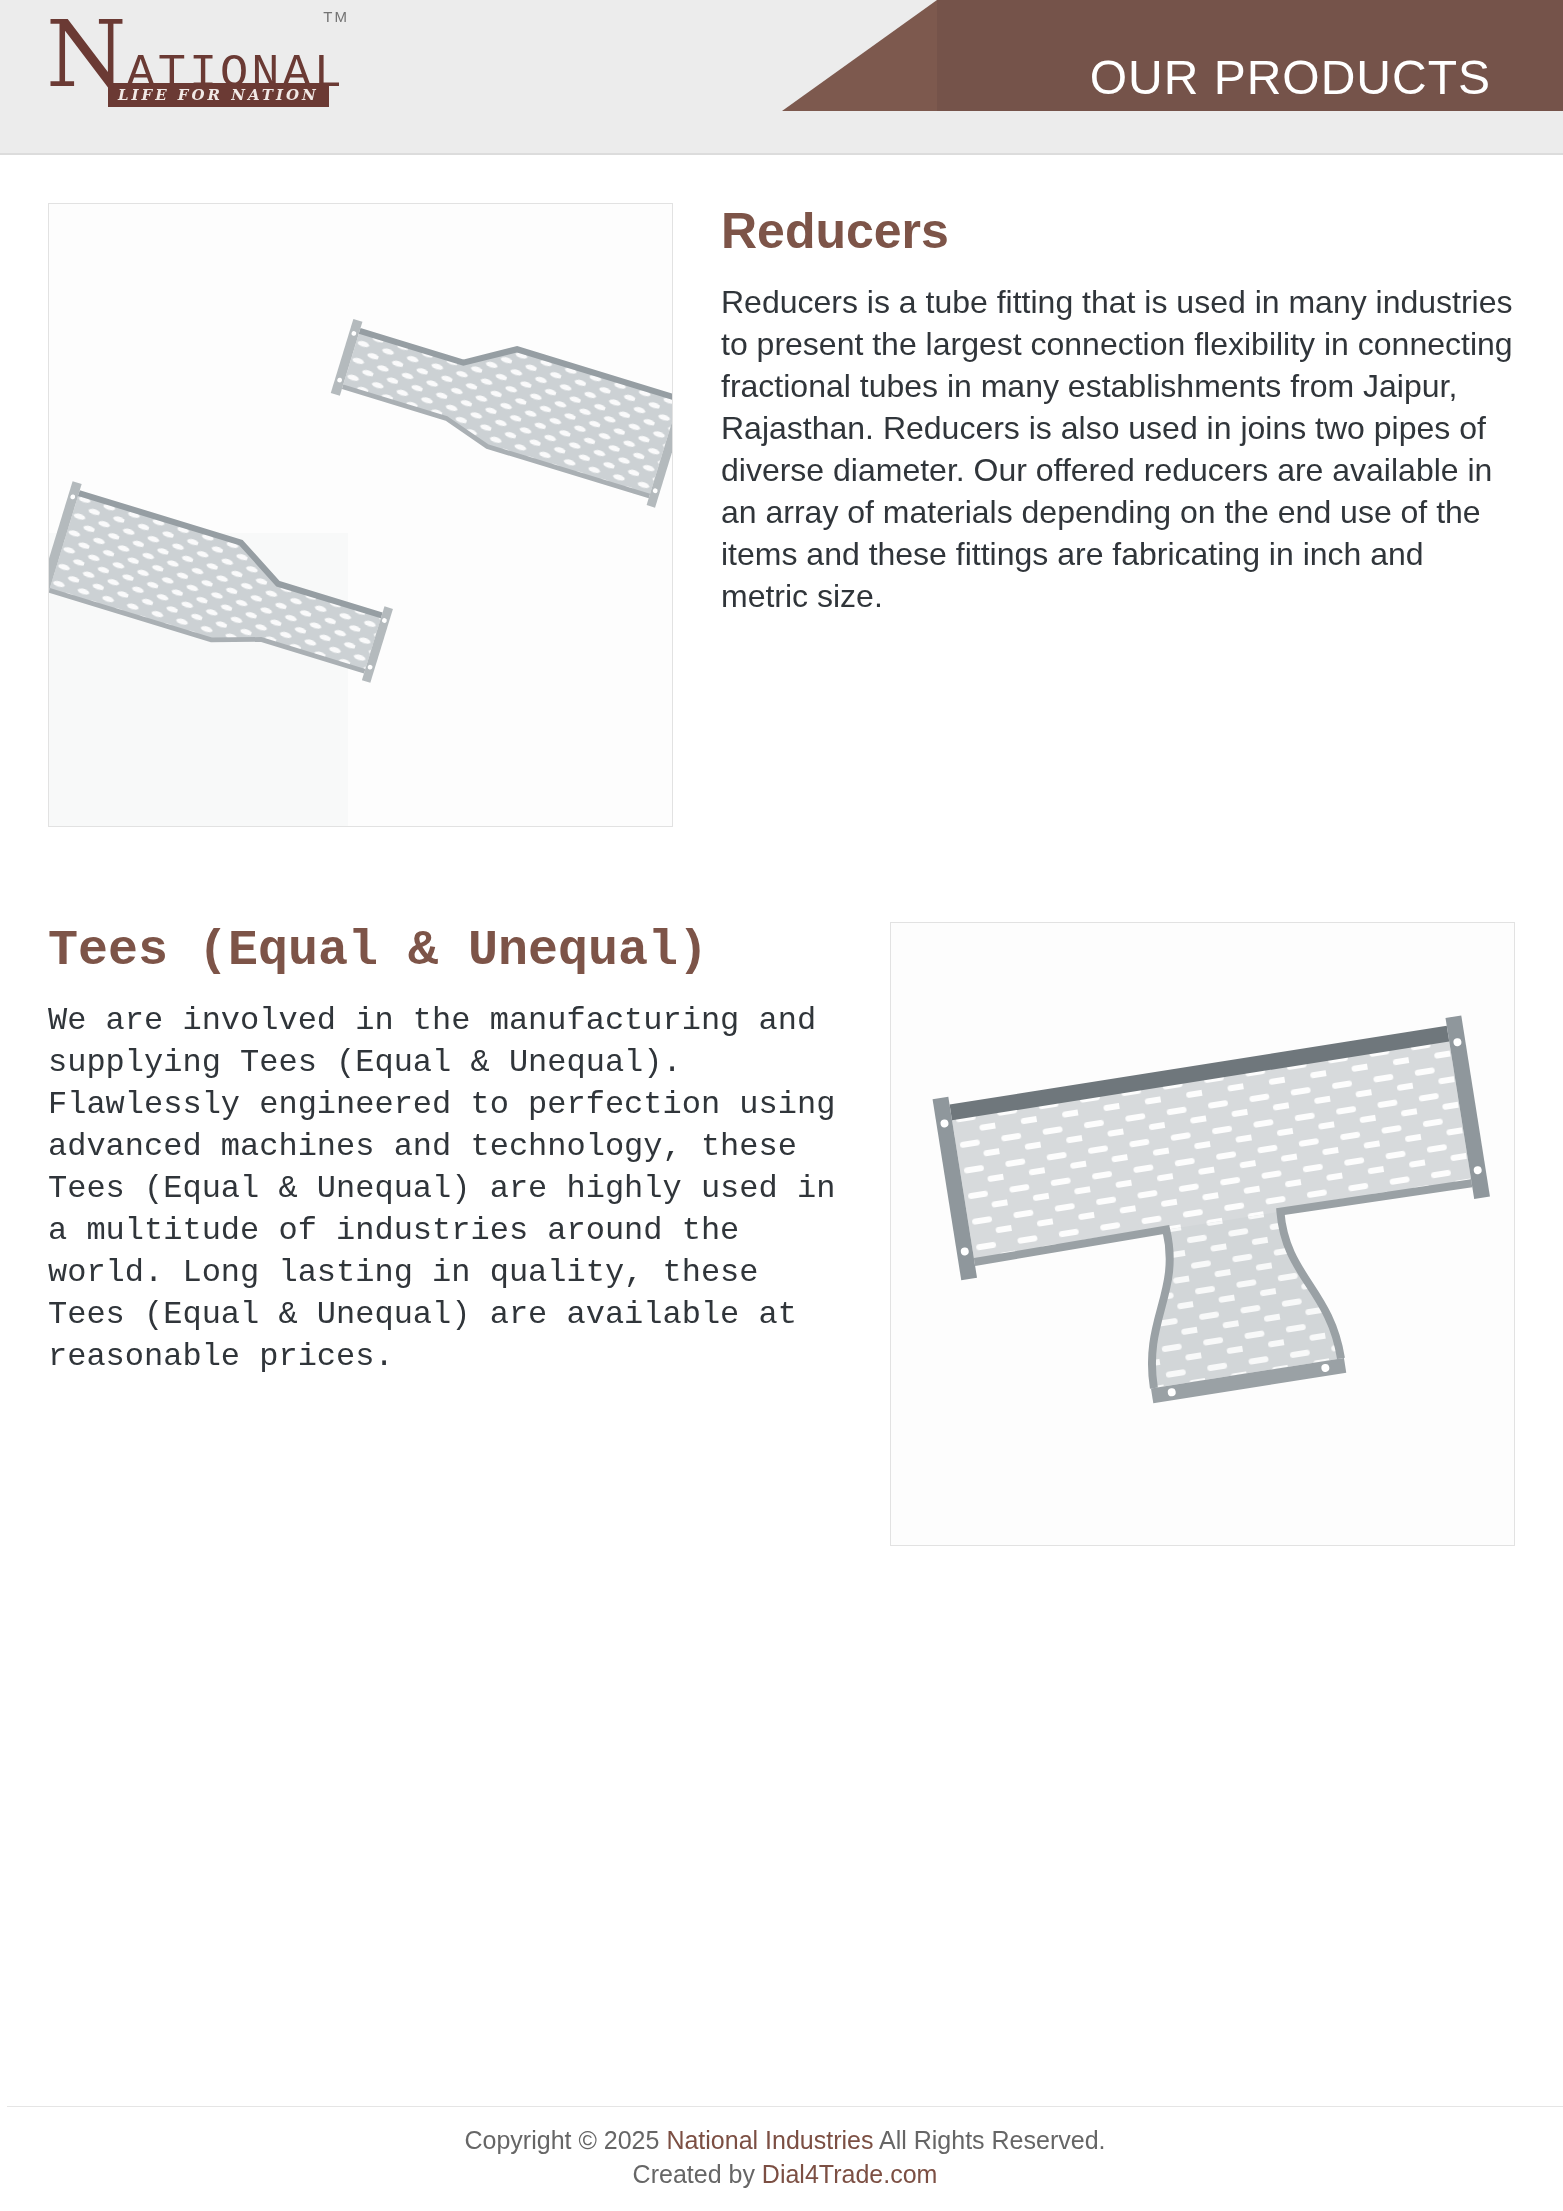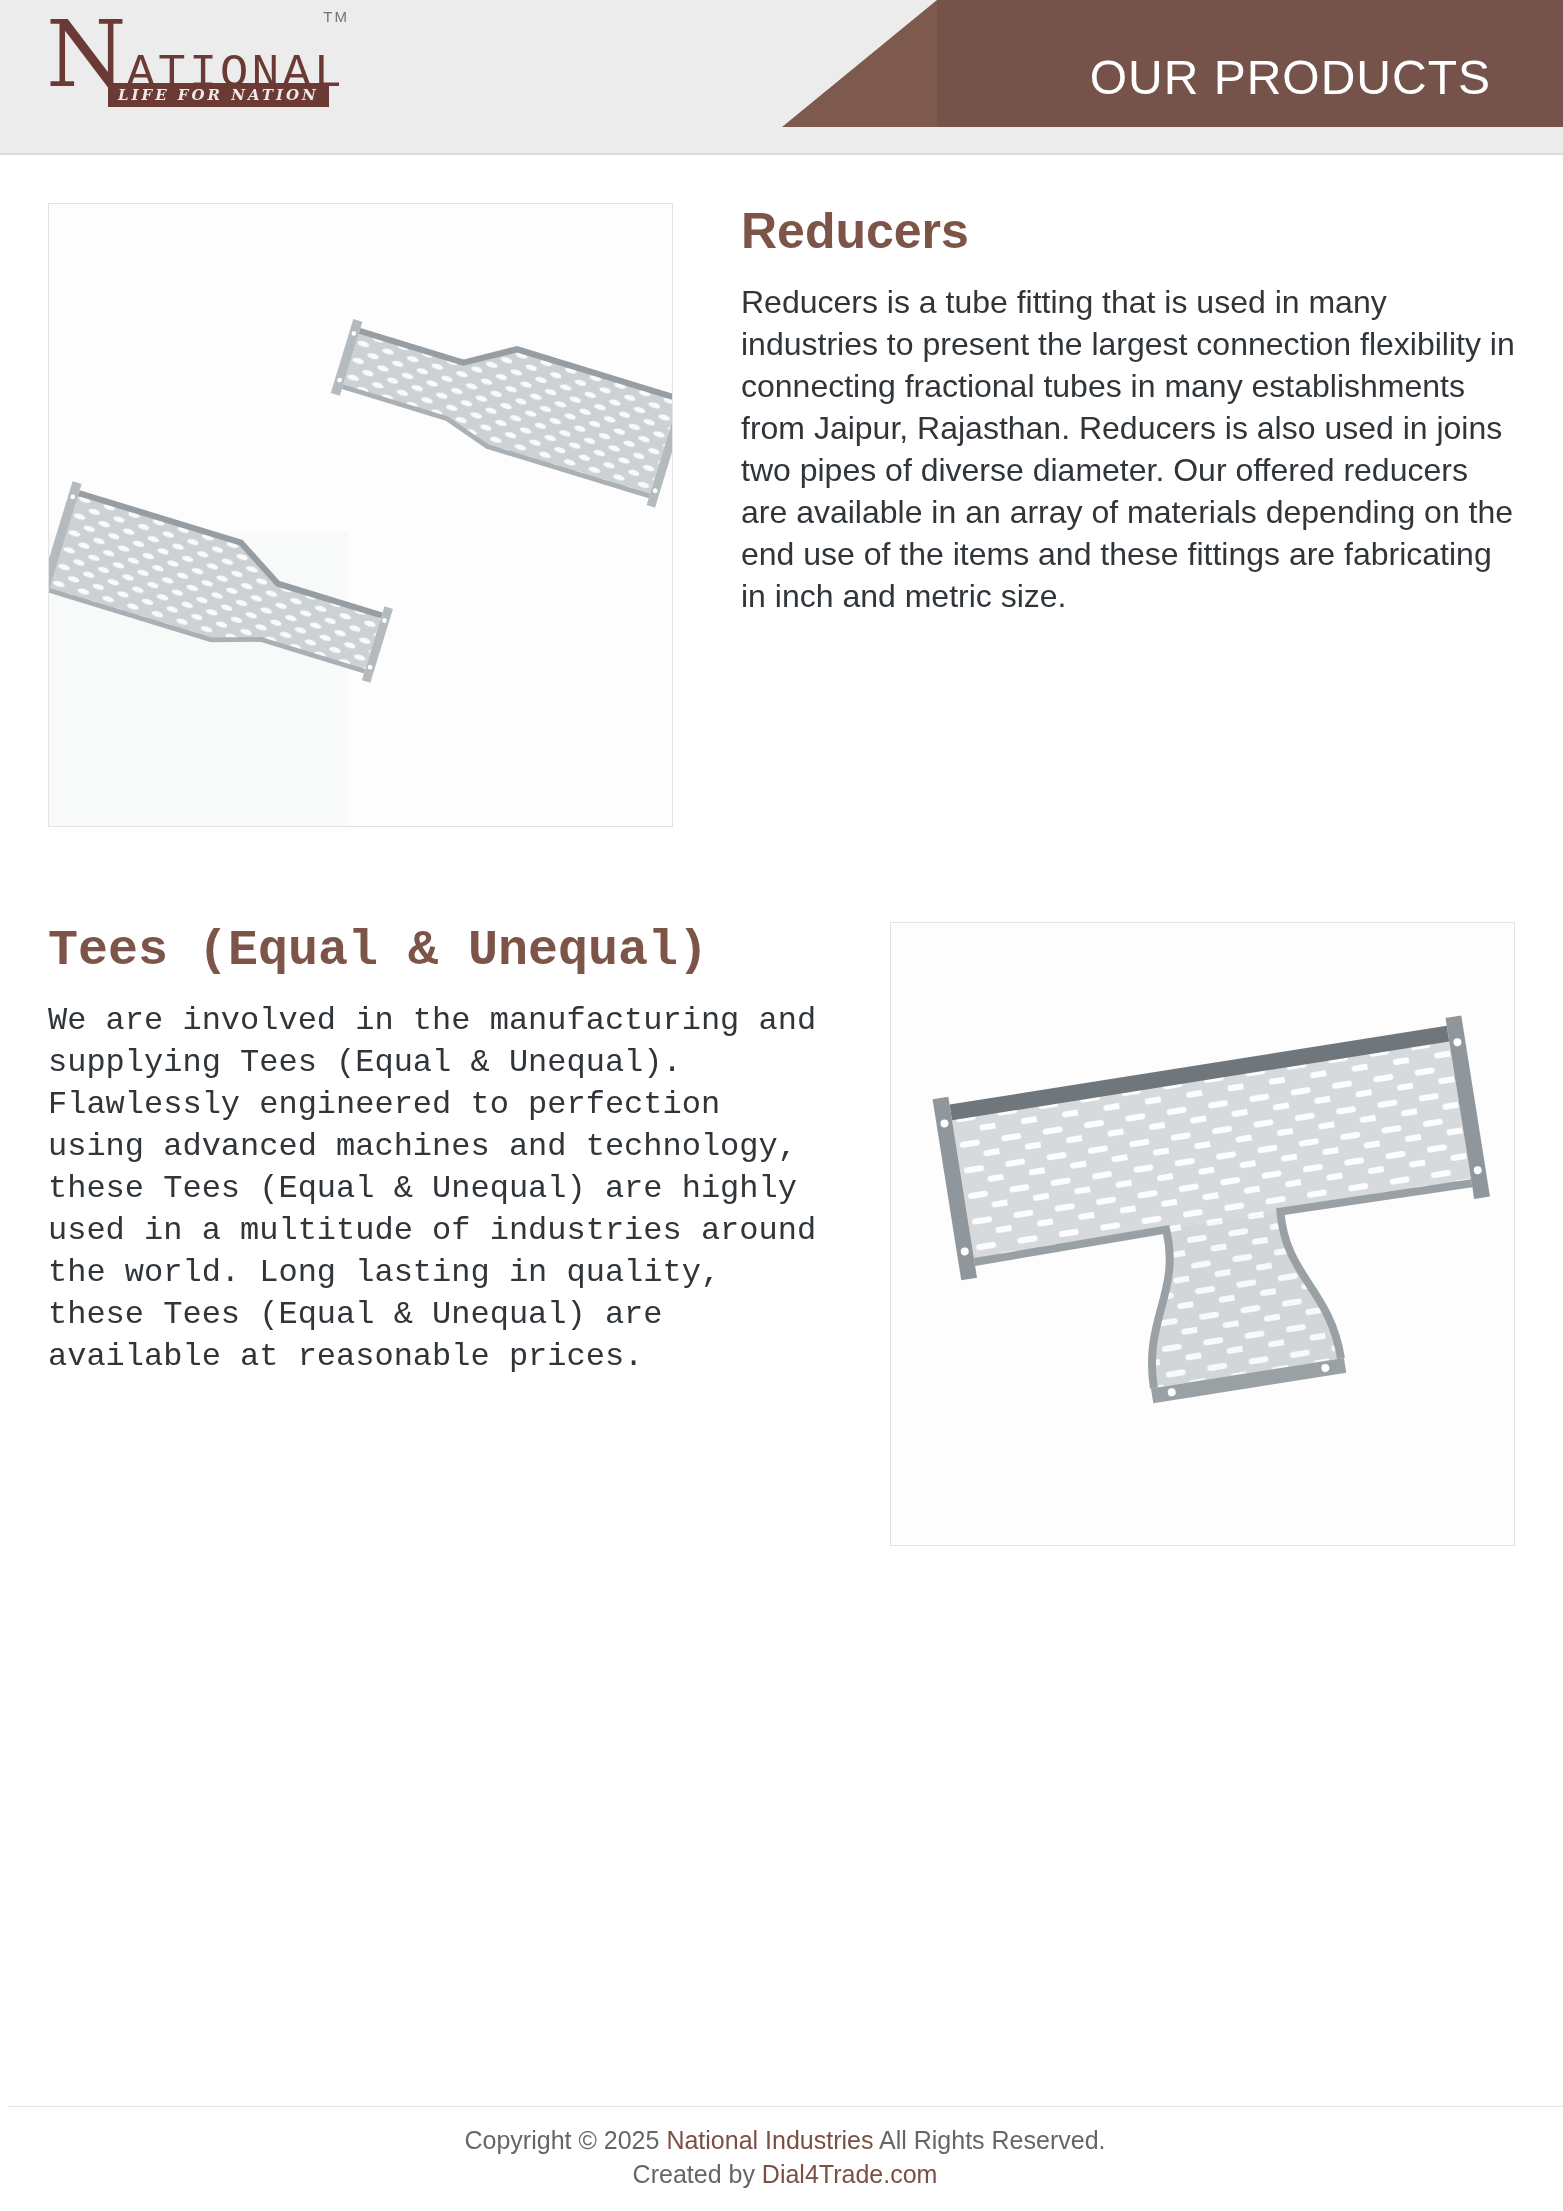--- a/index.html
+++ b/index.html
@@ -14,21 +14,21 @@
 
   
   .header {
     position:relative;
     height:155px;
     background:#ececec;
     border-bottom:2px solid #dcdcdc;
   }
   .banner {
     position:absolute; top:0; right:0;
-    width:781px; height:127px;
+    width:781px; height:111px;
     background:#7d594e;
     clip-path:polygon(155px 0, 100% 0, 100% 100%, 0 100%);
   }
   .banner-inner {
     position:absolute; left:155px; top:0; right:0; bottom:0;
     background:#75534a;
   }
   .banner-label {
     position:absolute; right:72px; top:0;
     height:155px; line-height:155px;
@@ -51,21 +51,21 @@
   }
   .logo-tagline {
     margin:-14px 0 0 62px; width:max-content;
     background:#6b3a34; color:#f1e9e6;
     font-size:15px; font-style:italic; font-weight:bold;
     letter-spacing:3px; padding:3px 10px 3px;
   }
 
   
   .content { padding:0 48px; }
-  .row { display:flex; gap:68px; }
+  .row { display:flex; gap:48px; }
   .row-reducers { margin-top:48px; }
   .row-tees     { margin-top:95px;font-family:Liberation Mono, monospace; }
   .img-card {
     flex:0 0 625px; width:625px; height:624px;
     border:1px solid #e2e2e2; background:#fdfdfd;
     overflow:hidden;
   }
   .img-card svg { width:100%; height:100%; display:block; }
   .txt-col { flex:1 1 auto; min-width:0; }
   .sec-heading {

